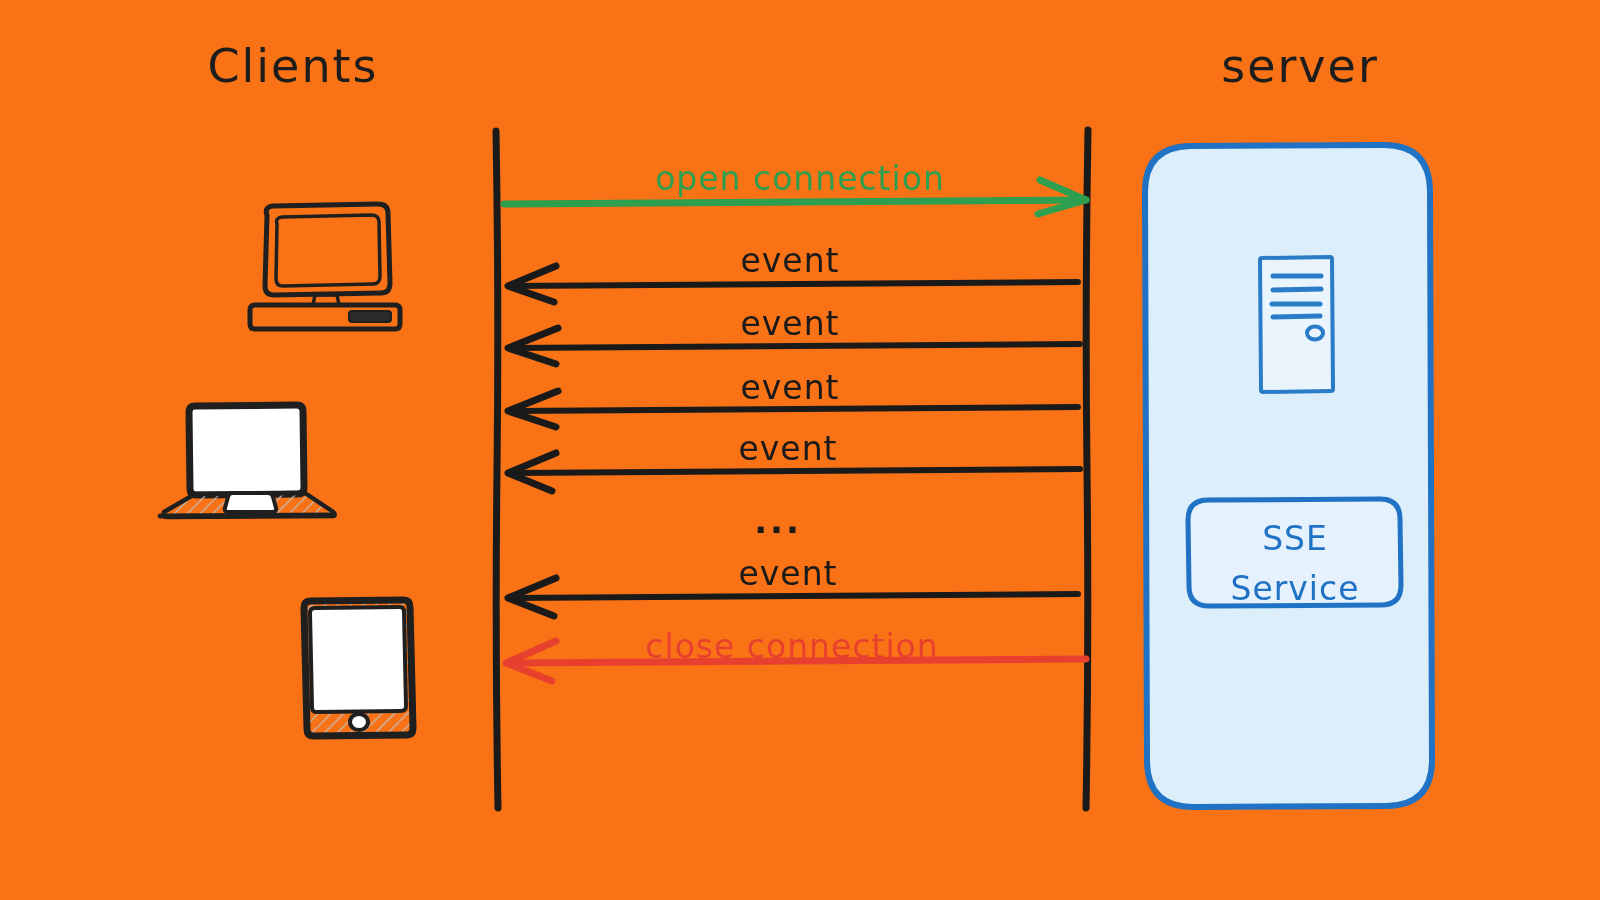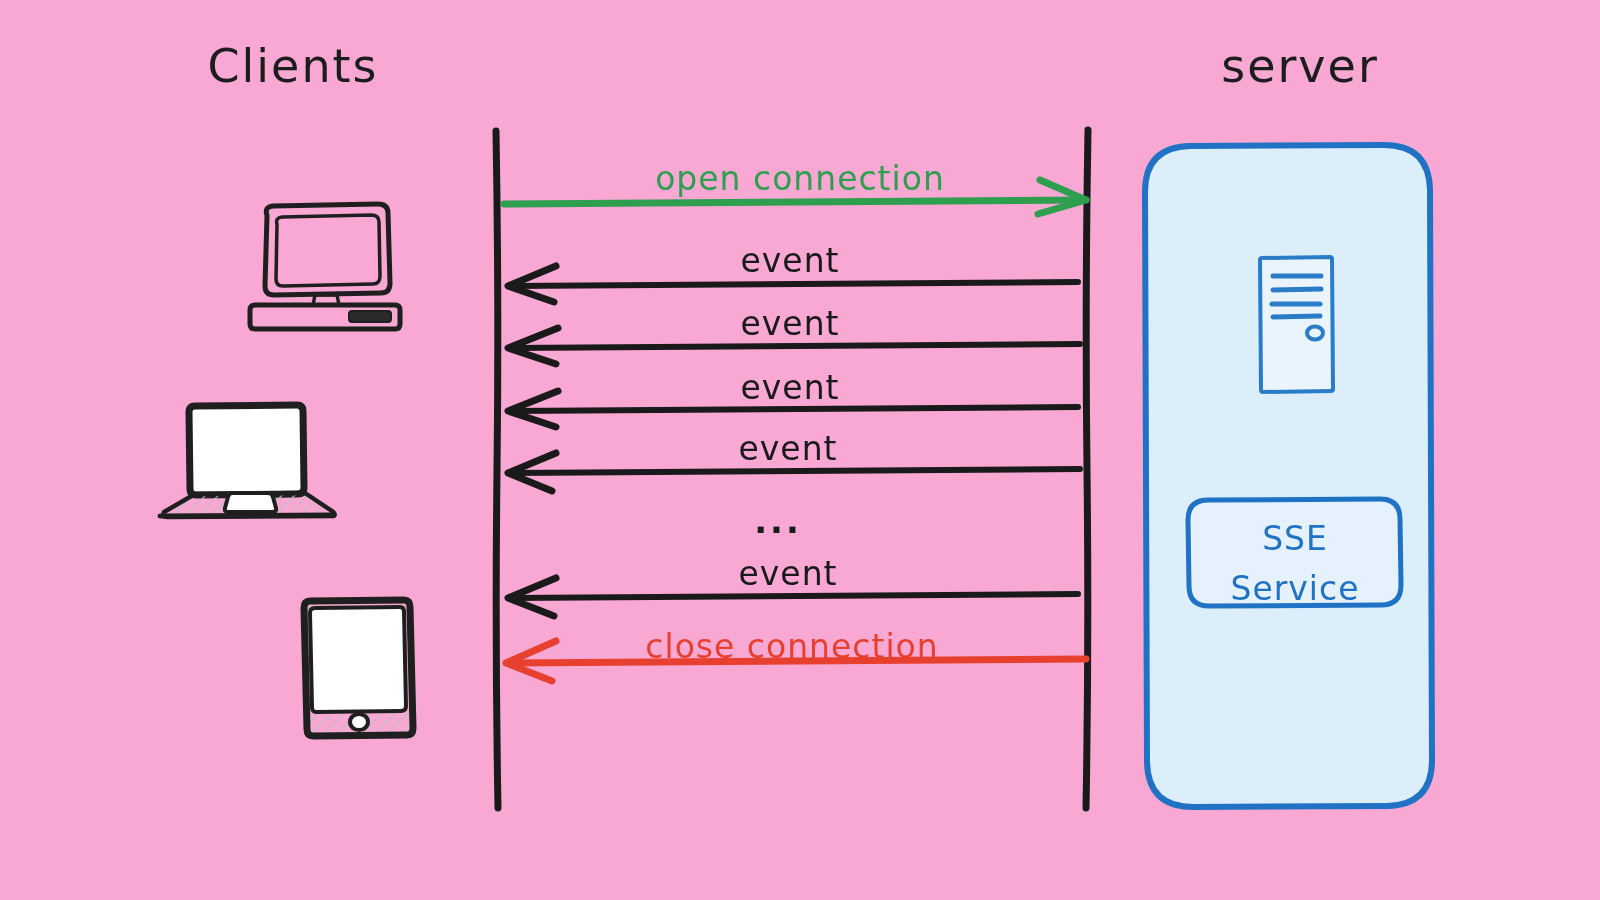--- a/index.html
+++ b/index.html
@@ -8,21 +8,21 @@
     padding: 0;
     background: #ffffff;
   }
   body {
     font-family: "DejaVu Sans", sans-serif;
   }
   #canvas {
     position: relative;
     width: 1600px;
     height: 900px;
-    background: #f9a8d4;
+    background: #f97316;
     overflow: hidden;
   }
   #canvas svg.layer {
     position: absolute;
     left: 0;
     top: 0;
     width: 1600px;
     height: 900px;
   }
   .hand-text {

